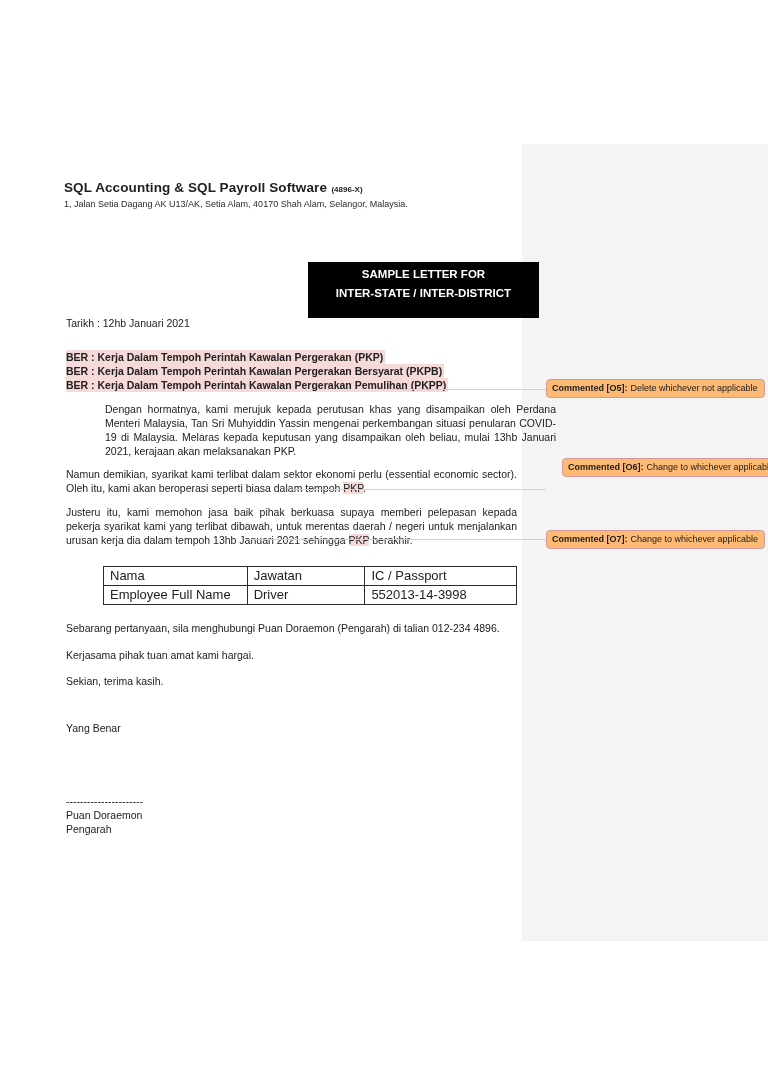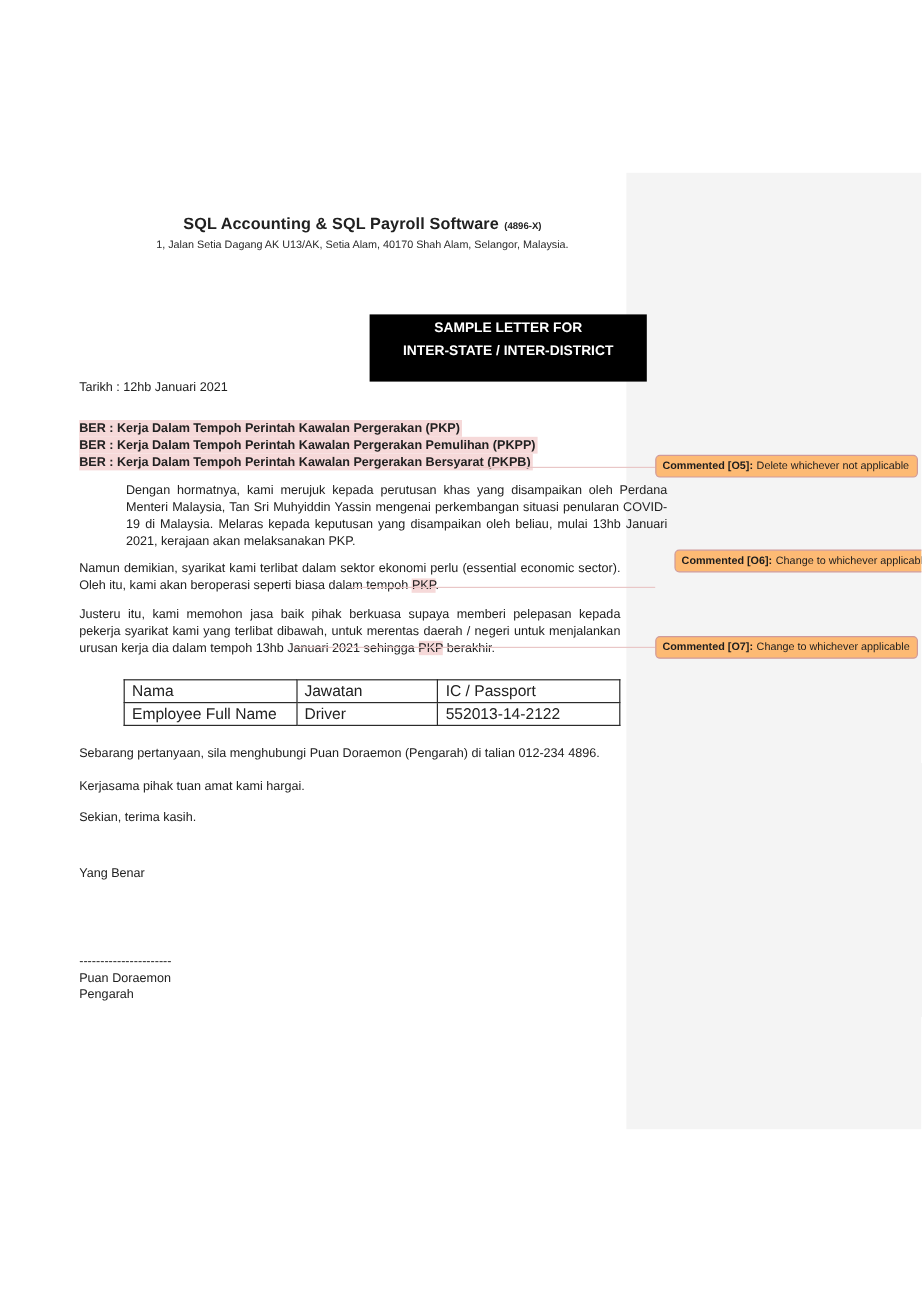--- a/index.html
+++ b/index.html
@@ -16,21 +16,21 @@
   .comments-panel {
     position: absolute;
     left: 522px; top: 144px;
     width: 246px; height: 797px;
     background: #f4f4f4;
   }
   .letterhead {
     position: absolute;
     left: 64px; top: 178px;
     width: 476px;
-    text-align: center;
+    text-align: left;
   }
   .company-title { font-size: 13.5px; font-weight: bold; letter-spacing: 0.1px; }
   .company-reg  { font-size: 8px; font-weight: bold; }
   .company-address { font-size: 9px; margin-top: 3px; color: #2a2a2a; }
   .banner {
     position: absolute;
     left: 308px; top: 262px;
     width: 231px; height: 56px;
     background: #000000;
     color: #ffffff;
@@ -112,22 +112,22 @@
 
   <div class="banner">
     <div>SAMPLE LETTER FOR</div>
     <div>INTER-STATE / INTER-DISTRICT</div>
   </div>
 
   <div class="bodytext date-line">Tarikh : 12hb Januari 2021</div>
 
   <div class="bodytext subject-block">
     <span class="hl-line"><span>BER : Kerja Dalam Tempoh Perintah Kawalan Pergerakan (PKP)</span></span>
+    <span class="hl-line"><span>BER : Kerja Dalam Tempoh Perintah Kawalan Pergerakan Bersyarat (PKPB)</span></span>
     <span class="hl-line"><span>BER : Kerja Dalam Tempoh Perintah Kawalan Pergerakan Pemulihan (PKPP)</span></span>
-    <span class="hl-line"><span>BER : Kerja Dalam Tempoh Perintah Kawalan Pergerakan Bersyarat (PKPB)</span></span>
   </div>
 
   <div class="bodytext para p1">Dengan hormatnya, kami merujuk kepada perutusan khas yang disampaikan oleh Perdana Menteri Malaysia, Tan Sri Muhyiddin Yassin mengenai perkembangan situasi penularan COVID-19 di Malaysia. Melaras kepada keputusan yang disampaikan oleh beliau, mulai 13hb Januari 2021, kerajaan akan melaksanakan PKP.</div>
 
   <div class="bodytext para p2"><span>Namun demikian, syarikat kami terlibat dalam sektor ekonomi perlu (essential economic sector). Oleh itu, kami akan beroperasi seperti biasa dalam tempoh </span><span class="hl-inline">PKP</span><span>.</span></div>
 
   <div class="bodytext para p3"><span>Justeru itu, kami memohon jasa baik pihak berkuasa supaya memberi pelepasan kepada pekerja syarikat kami yang terlibat dibawah, untuk merentas daerah / negeri untuk menjalankan urusan kerja dia dalam tempoh 13hb Januari 2021 sehingga </span><span class="hl-inline">PKP</span><span> berakhir.</span></div>
 
   <table class="emp-table">
     <colgroup>
@@ -137,21 +137,21 @@
       </colgroup>
     <tbody>
         <tr>
       <td>Nama</td>
       <td>Jawatan</td>
       <td>IC / Passport</td>
     </tr>
     <tr>
       <td>Employee Full Name</td>
       <td>Driver</td>
-      <td>552013-14-2122</td>
+      <td>552013-14-3998</td>
     </tr>
   </tbody>
     </table>
 
   <div class="bodytext line-contact">Sebarang pertanyaan, sila menghubungi Puan Doraemon (Pengarah) di talian 012-234 4896.</div>
   <div class="bodytext line-thanks">Kerjasama pihak tuan amat kami hargai.</div>
   <div class="bodytext line-regards">Sekian, terima kasih.</div>
   <div class="bodytext line-sign">Yang Benar</div>
 
   <div class="bodytext sign-block">

